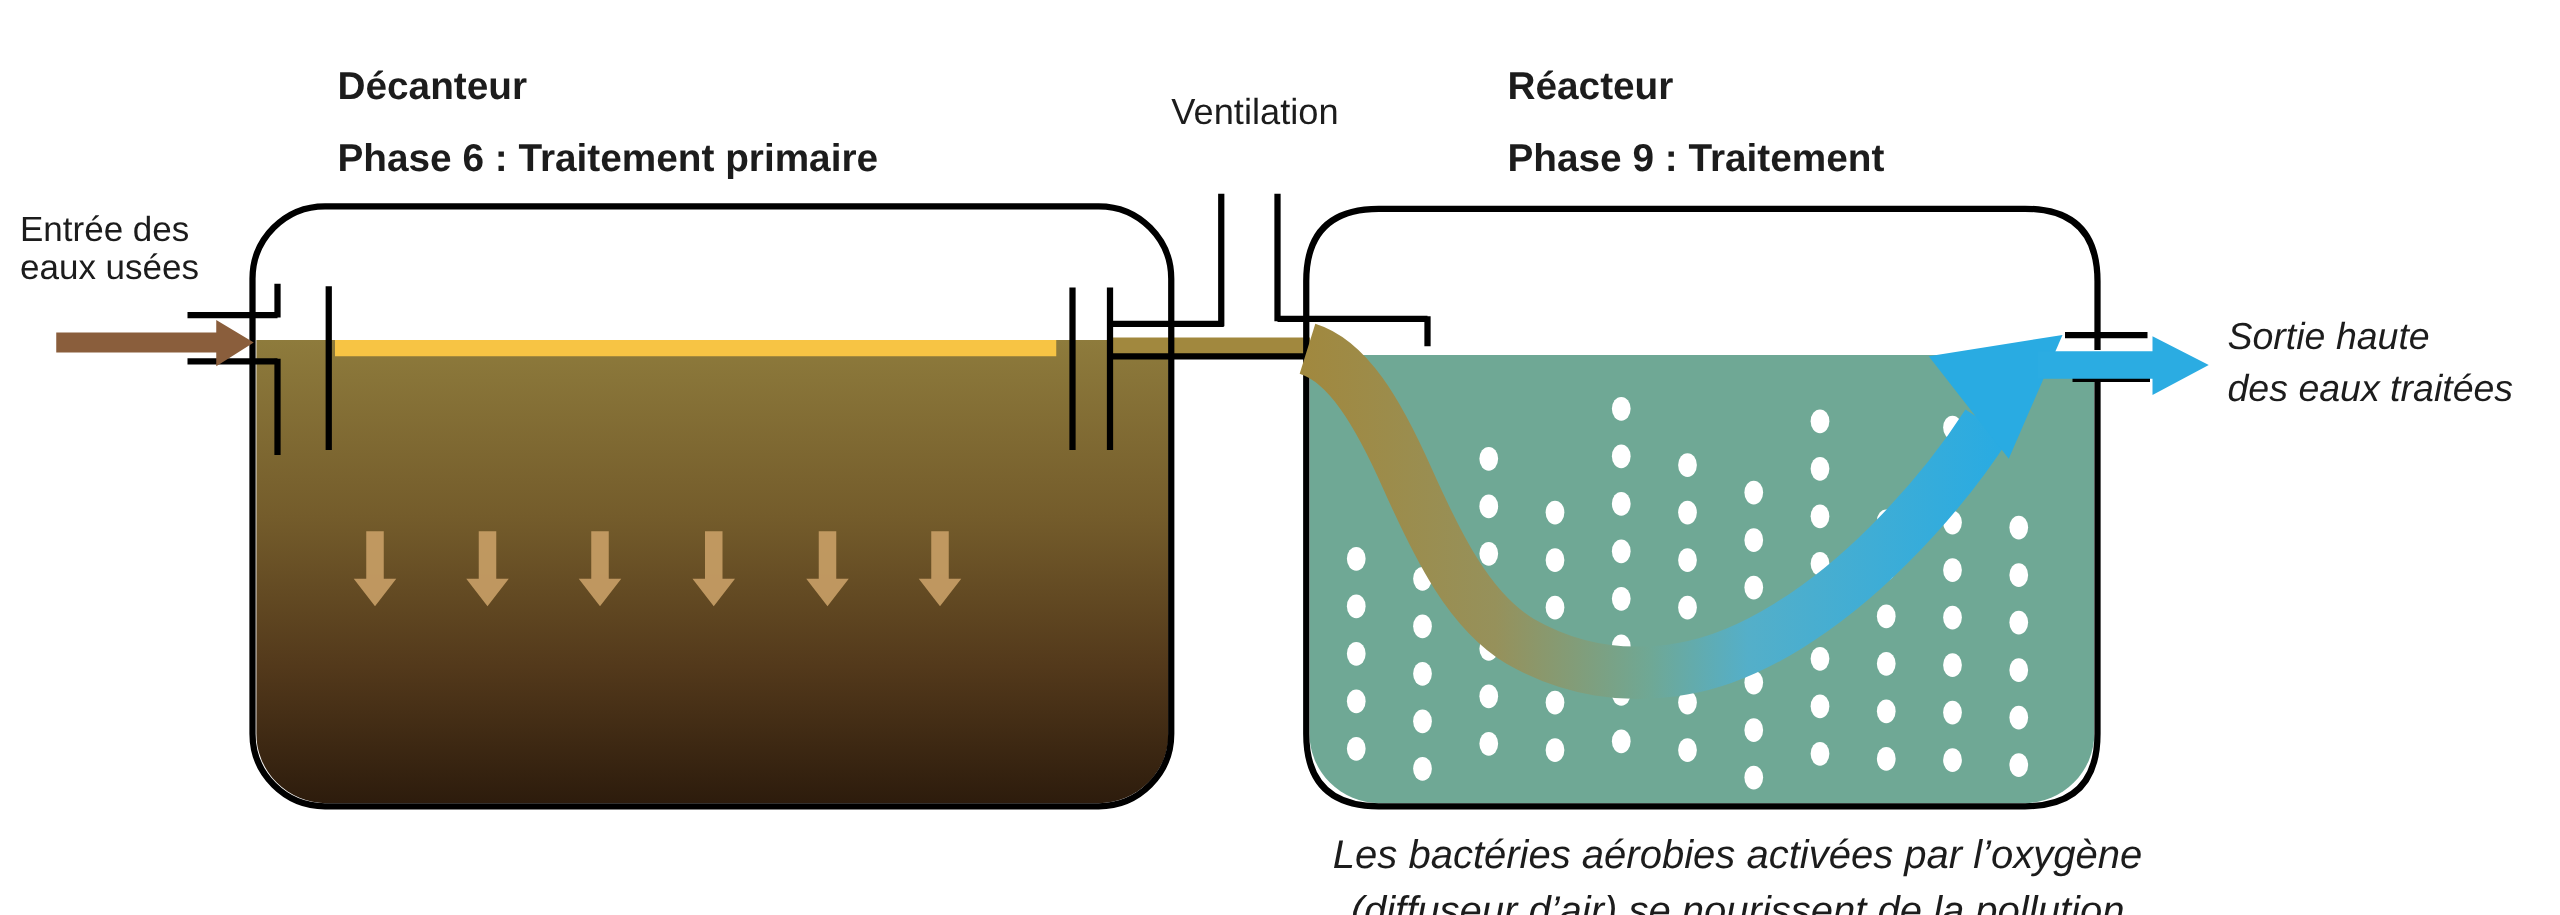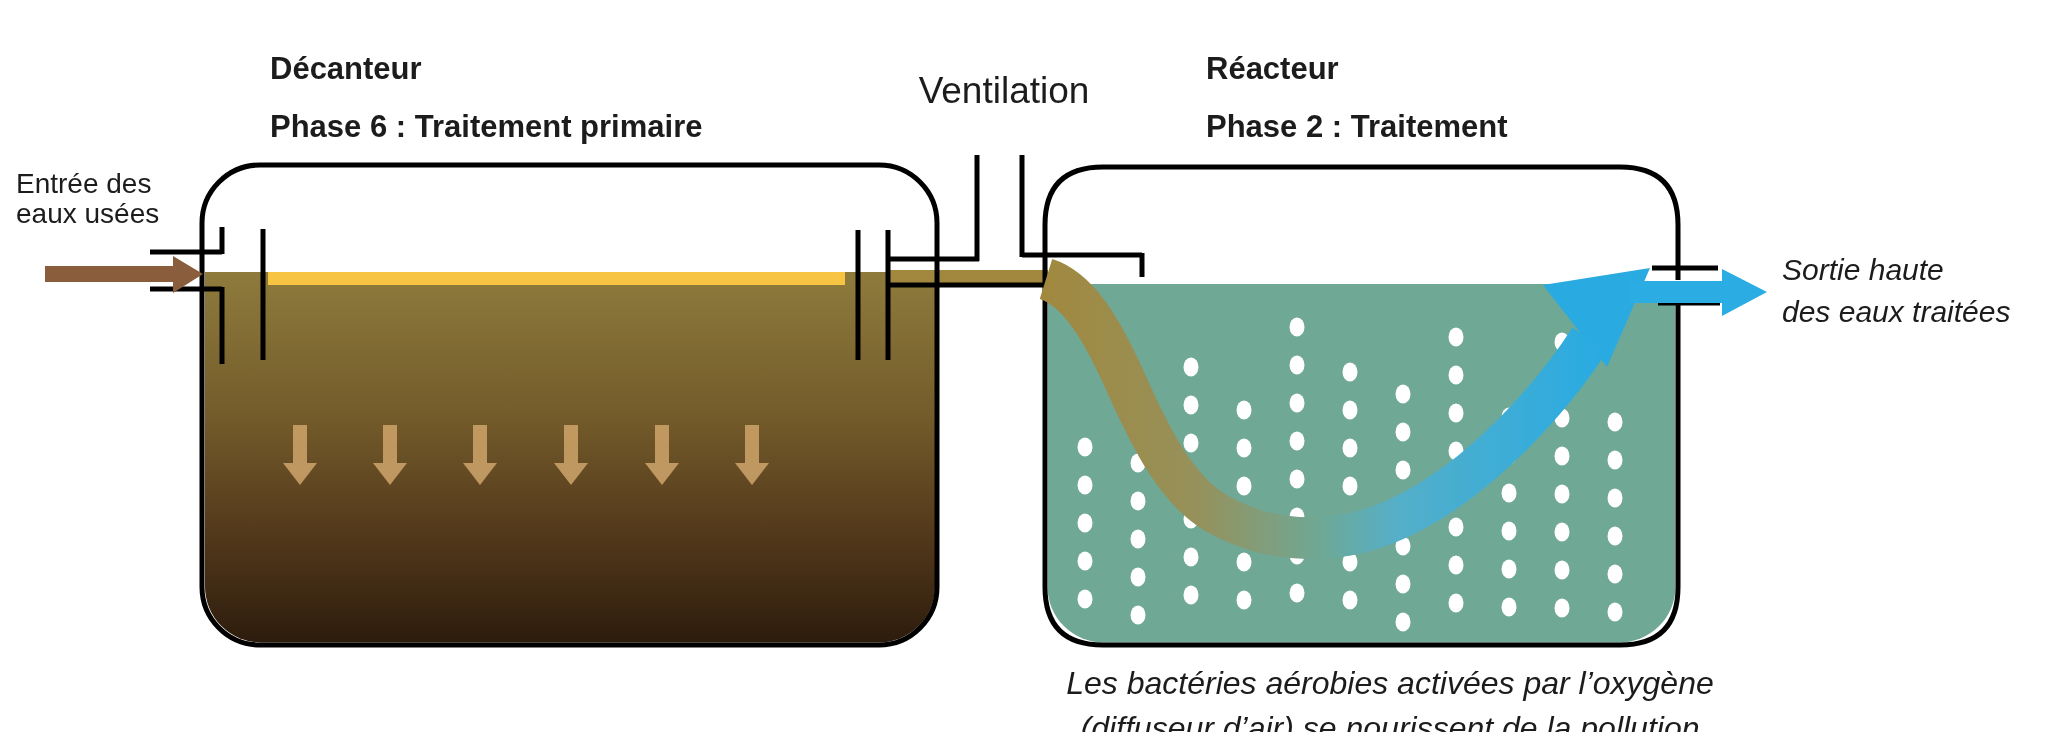--- a/index.html
+++ b/index.html
@@ -2,21 +2,21 @@
 <html><head>
 <meta charset="utf-8">
 <style>
   html,body{margin:0;padding:0;background:#fff;}
   #canvas{position:relative;width:2048px;height:732px;background:#fff;overflow:hidden;
           font-family:"Liberation Sans", sans-serif;color:#1c1c1c;margin-top:37px;}
   #diagram-svg{position:absolute;left:0;top:0;}
   .lbl{position:absolute;white-space:nowrap;}
   .title{font-weight:700;font-size:31px;}
   .plain{font-size:28px;line-height:30px;}
-  .vent{font-size:37px;line-height:31px;text-align:center;width:214px;}
+  .vent{font-size:29px;line-height:31px;text-align:center;width:214px;}
   .ital{font-style:italic;font-size:30px;line-height:42px;}
   .caption{font-style:italic;font-size:32px;line-height:45px;text-align:center;width:770px;white-space:normal;}
 </style>
 </head>
 <body>
 
 <div id="canvas">
 
 <svg id="diagram-svg" width="2048" height="732" viewBox="0 0 2048 732" xmlns="http://www.w3.org/2000/svg">
   <defs>
@@ -163,21 +163,21 @@
   <polygon points="1650,231 1607,330 1543,248" fill="#29ABE2"></polygon>
 
   <polygon points="1630,244 1722,244 1722,232 1767,255 1722,279 1722,266 1630,266" fill="#2BACE2"></polygon>
 
   <polygon points="45,229 173,229 173,219 203,237 173,256 173,245 45,245" fill="#8A5E3C"></polygon>
 </svg>
 
 <div class="lbl title" style="left:270px;top:14px;">Décanteur</div>
 <div class="lbl title" style="left:270px;top:72px;">Phase 6 : Traitement primaire</div>
 <div class="lbl title" style="left:1206px;top:14px;">Réacteur</div>
-<div class="lbl title" style="left:1206px;top:72px;">Phase 2 : Traitement</div>
+<div class="lbl title" style="left:1206px;top:72px;">Phase 9 : Traitement</div>
 
 <div class="lbl vent" style="left:897px;top:38px;">
   <div>Ventilation</div>
 </div>
 
 <div class="lbl ital" style="left:1782px;top:212px;">
   <div>Sortie haute</div>
   <div>des eaux traitées</div>
 </div>
 

